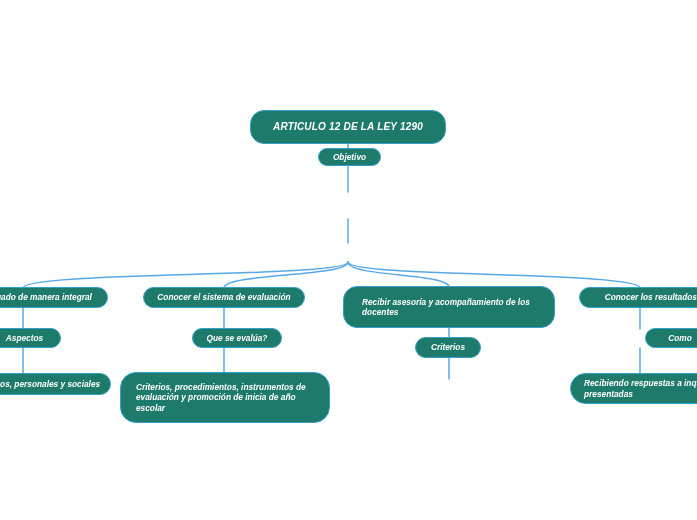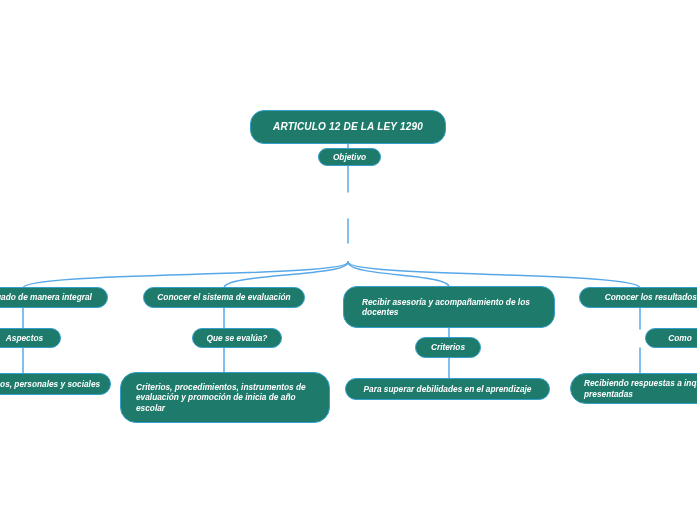--- a/index.html
+++ b/index.html
@@ -81,17 +81,16 @@
   <div class="node" style="left:192px;top:328px;width:90px;height:20px;">Que se evalúa?</div>
 
   <div class="node" style="left:415px;top:337px;width:66px;height:21px;">Criterios</div>
 
   <div class="node" style="left:645px;top:328px;width:70px;height:20px;">Como</div>
 
   <div class="node" style="left:-50px;top:373px;width:161px;height:22px;">Académicos, personales y sociales</div>
 
   <div class="node wrap left r16" style="left:120px;top:372px;width:210px;height:51px;padding-left:15px;padding-right:8px;">Criterios, procedimientos, instrumentos de evaluación y promoción de inicia de año escolar</div>
 
-  <div class="node" style="left:345px;top:378px;width:205px;height:22px;padding:2px 7px;">Para superar debilidades en el aprendizaje</div>
 
   <div class="node wrap left r16" style="left:570px;top:373px;width:218px;height:31px;padding-left:13px;padding-right:10px;">Recibiendo respuestas a inquietudes presentadas</div>
 
 </div>
 
 </body></html>

